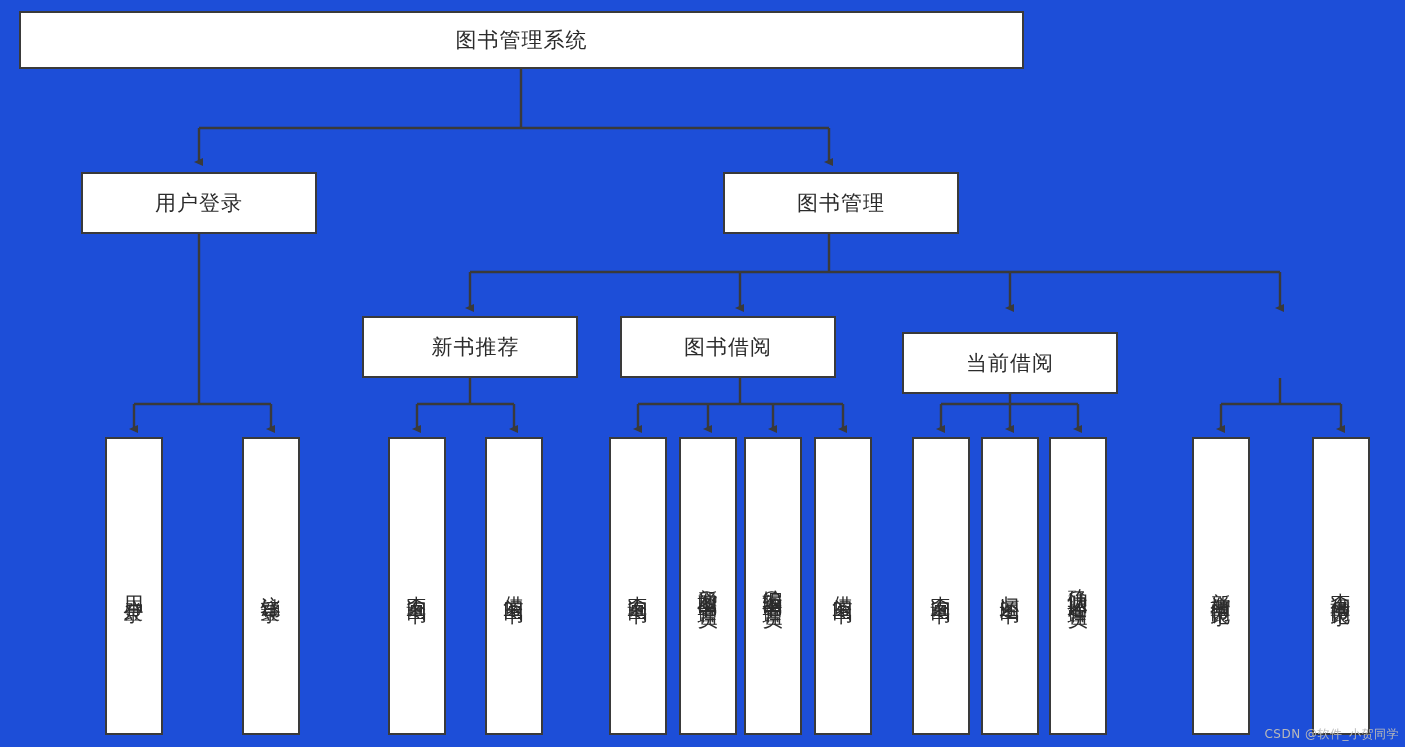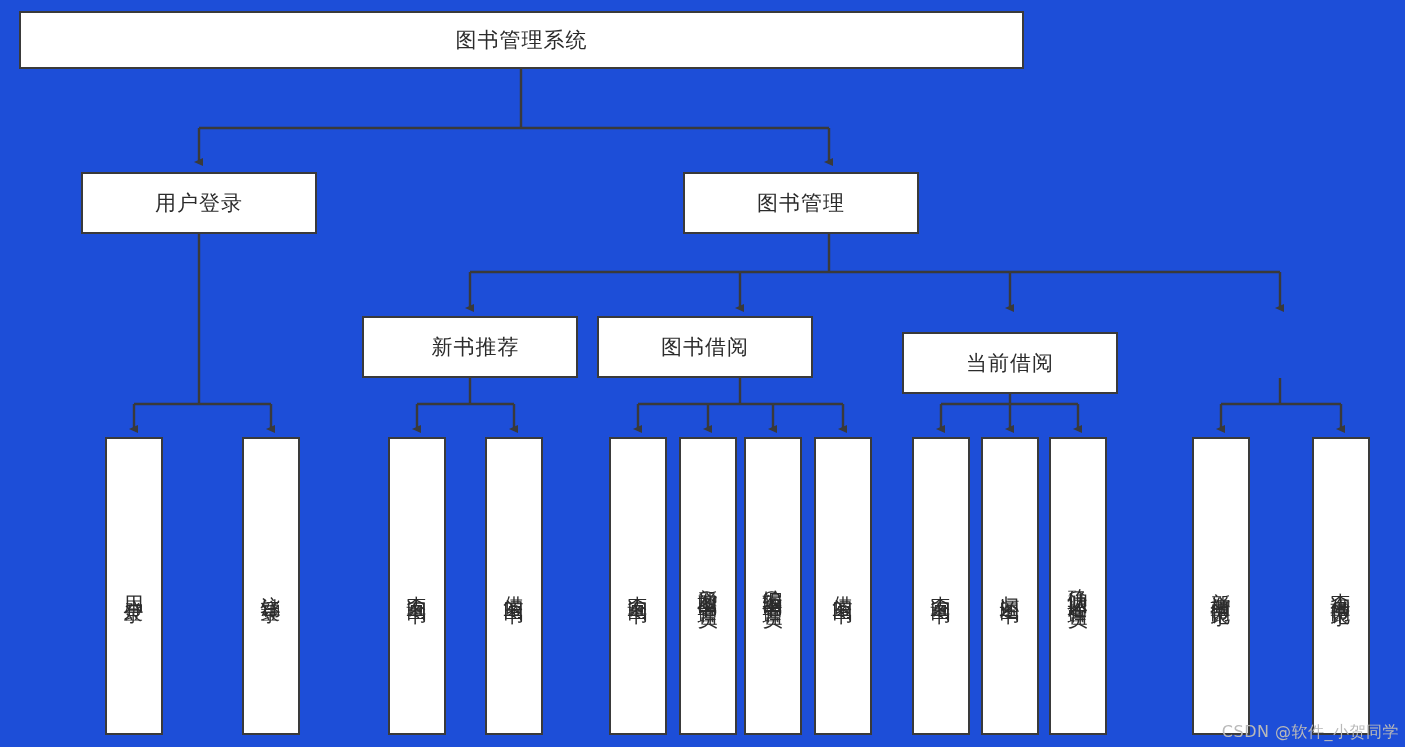--- a/index.html
+++ b/index.html
@@ -53,21 +53,21 @@
     text-orientation:upright;
     letter-spacing:3px;
     line-height:1;
     white-space:nowrap;
     display:block;
   }
   .watermark{
     position:absolute;
     right:6px;
     bottom:4px;
-    font-size:16px;
+    font-size:12px;
     color:#b9b9b9;
     letter-spacing:0.5px;
     white-space:nowrap;
     user-select:none;
   }
 </style>
 </head>
 <body>
 
 <div id="canvas">
@@ -122,28 +122,28 @@
     </g>
   </svg>
 
   <div class="node root" style="left:19px; top:11px; width:1005px; height:58px;">
     <span>图书管理系统</span>
   </div>
 
   <div class="node h" style="left:81px; top:172px; width:236px; height:62px;">
     <span>用户登录</span>
   </div>
-  <div class="node h" style="left:683px; top:172px; width:236px; height:62px;">
+  <div class="node h" style="left:723px; top:172px; width:236px; height:62px;">
     <span>图书管理</span>
   </div>
 
   <div class="node h" style="left:362px; top:316px; width:216px; height:62px;padding-left:11px;">
     <span>新书推荐</span>
   </div>
-  <div class="node h" style="left:597px; top:316px; width:216px; height:62px;">
+  <div class="node h" style="left:620px; top:316px; width:216px; height:62px;">
     <span>图书借阅</span>
   </div>
   <div class="node h" style="left:902px; top:316px; width:216px; height:62px;margin-top:16px;">
     <span>当前借阅</span>
   </div>
 
   <div class="node v" style="left:105px; top:437px; width:58px; height:298px;">
     <span class="vtext">用户登录</span>
   </div>
   <div class="node v" style="left:242px; top:437px; width:58px; height:298px;">

